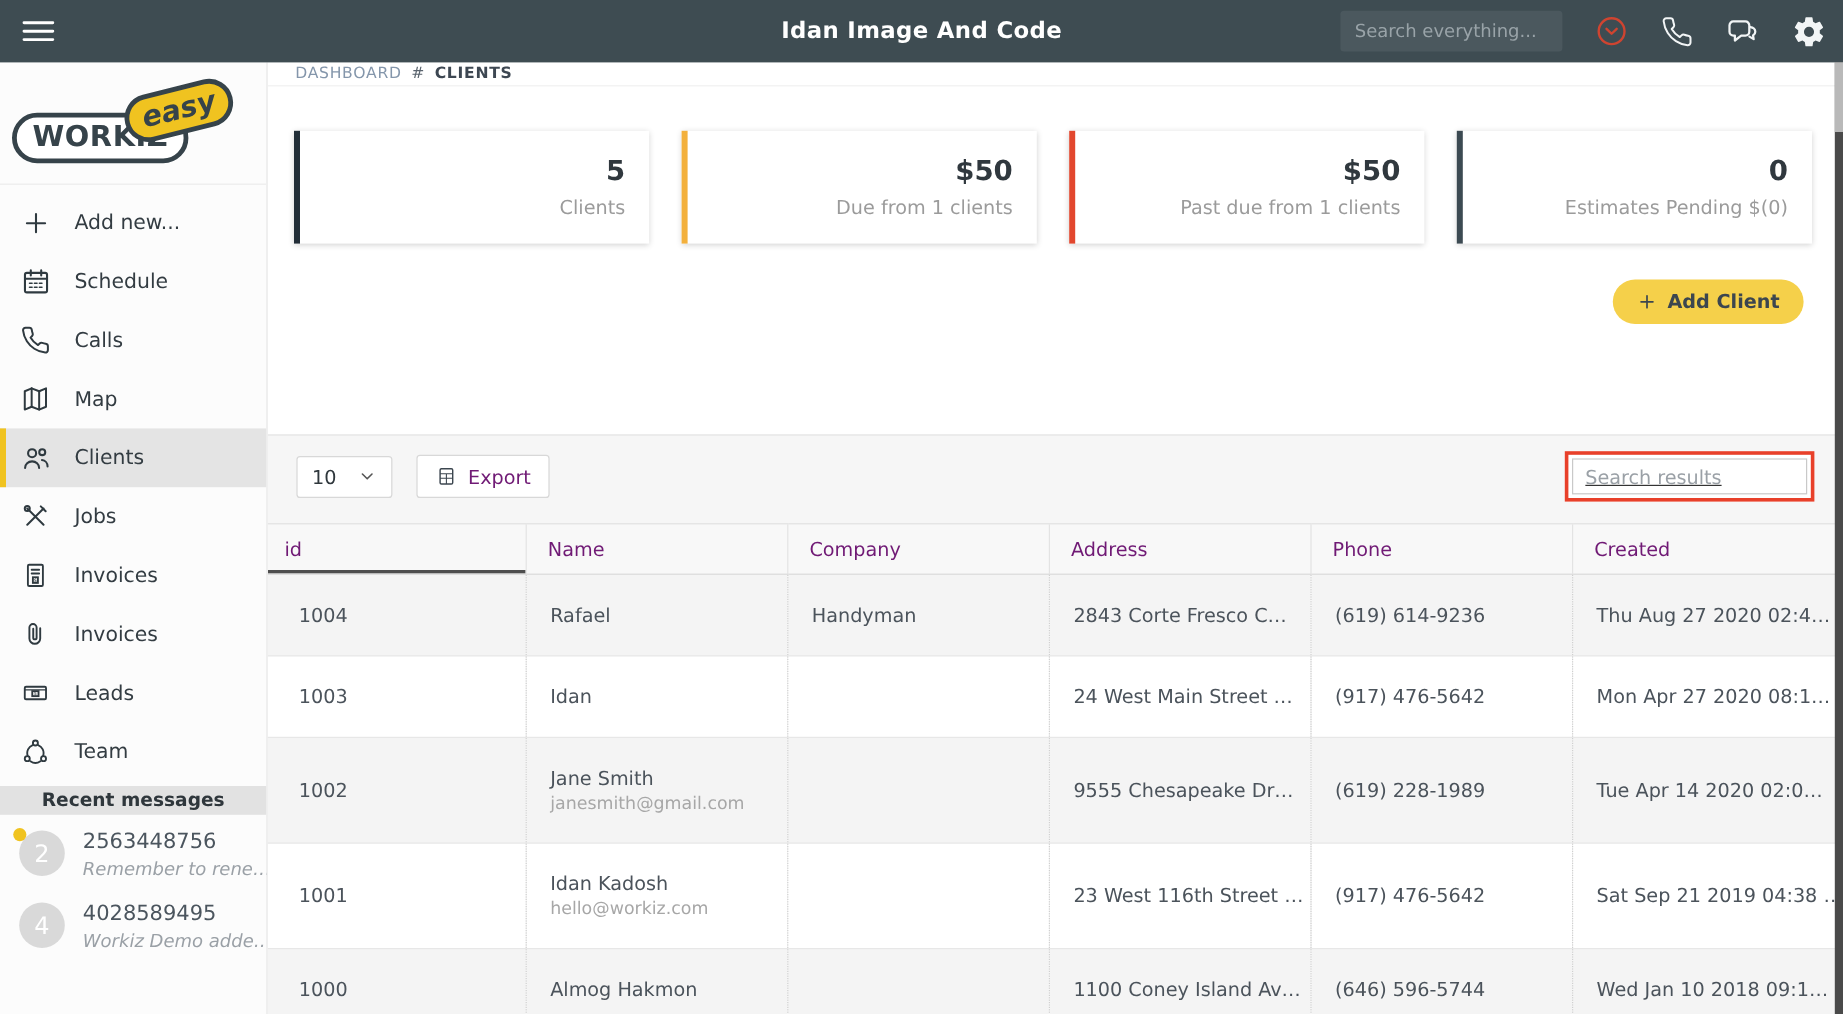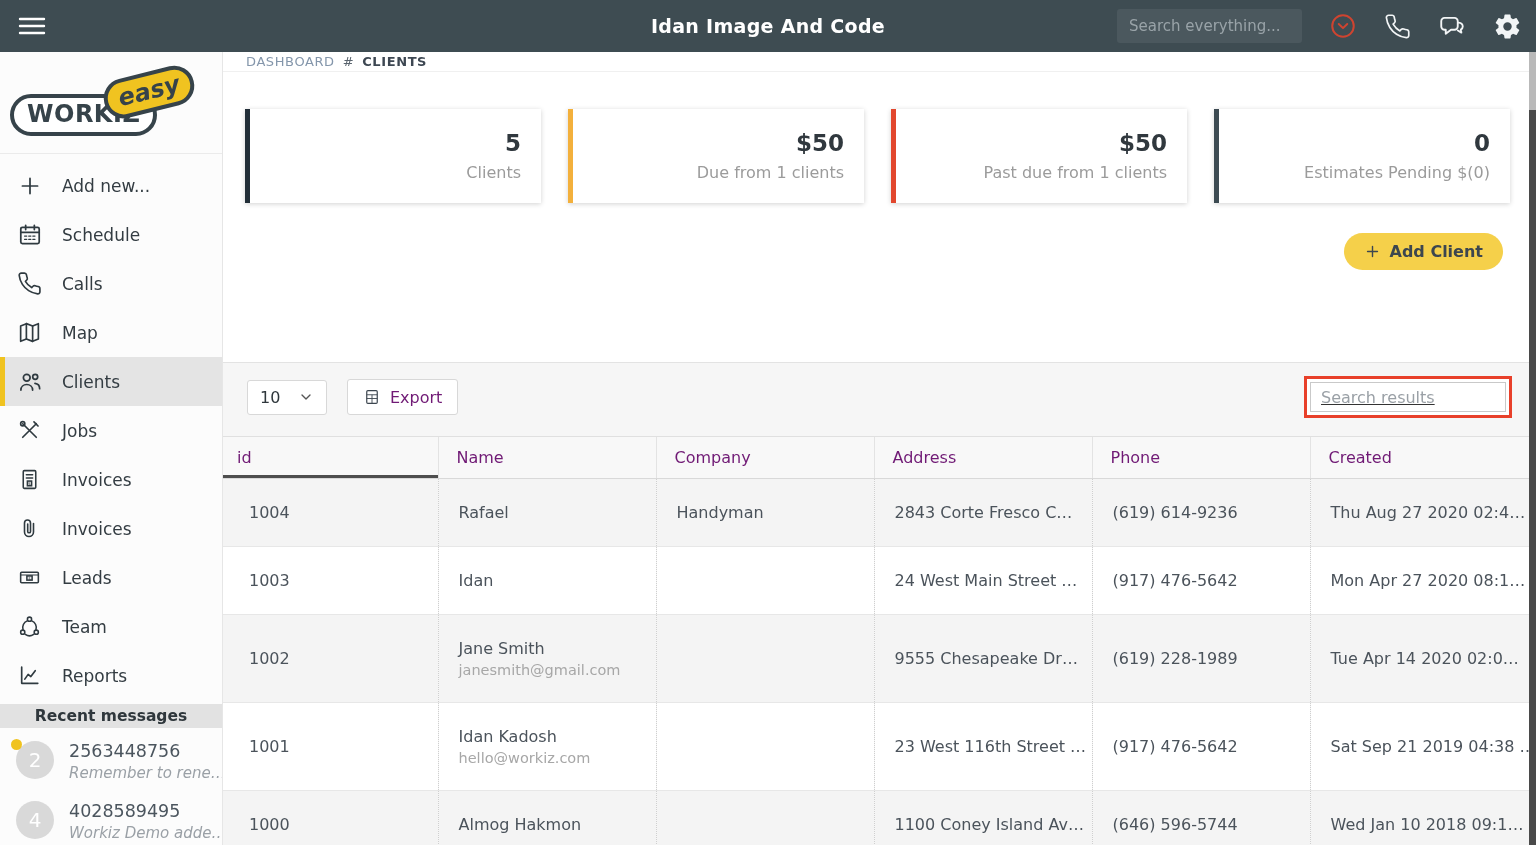--- a/index.html
+++ b/index.html
@@ -232,29 +232,20 @@
         <span class="si-icon">
             <svg width="25" height="25" viewBox="0 0 24 24" fill="none" stroke="currentColor" stroke-width="1.5" stroke-linecap="round">
               <circle cx="12" cy="5" r="2"></circle>
               <circle cx="5.5" cy="17.5" r="2"></circle>
               <circle cx="18.5" cy="17.5" r="2"></circle>
               <path d="M9.8 6.6a7 7 0 0 0-4 8.6M14.2 6.6a7 7 0 0 1 4 8.6M8 19.6a7 7 0 0 0 8 0"></path>
             </svg>
           </span>
         <span class="si-label">Team</span>
       </div>
-      <div class="side-item">
-        <span class="si-icon">
-            <svg width="25" height="25" viewBox="0 0 24 24" fill="none" stroke="currentColor" stroke-width="1.6" stroke-linecap="round" stroke-linejoin="round">
-              <path d="M4.5 4v15.5H20"></path>
-              <path d="M7.5 15.5l3.2-4.6 2.6 2.1 4.2-5.6"></path>
-            </svg>
-          </span>
-        <span class="si-label">Reports</span>
-      </div>
     </nav>
 
     <div class="recent-header">Recent messages</div>
 
     <div class="msg-item">
       <span class="avatar">
         <span class="dot"></span>
         <span>2</span>
       </span>
       <span>

